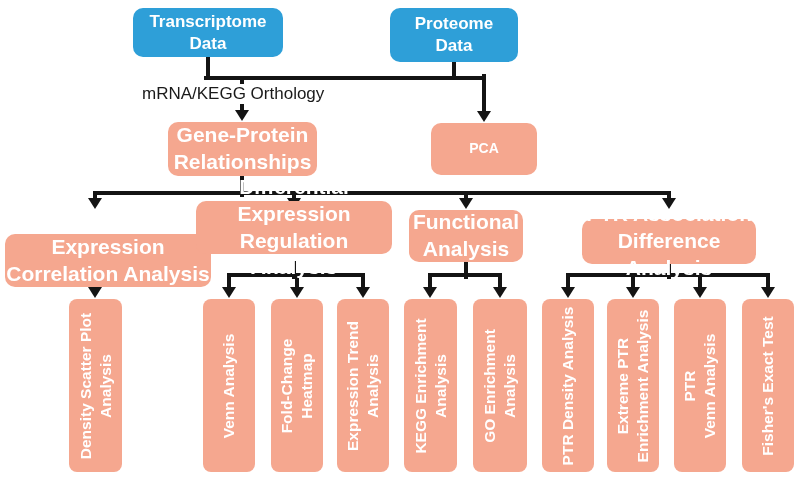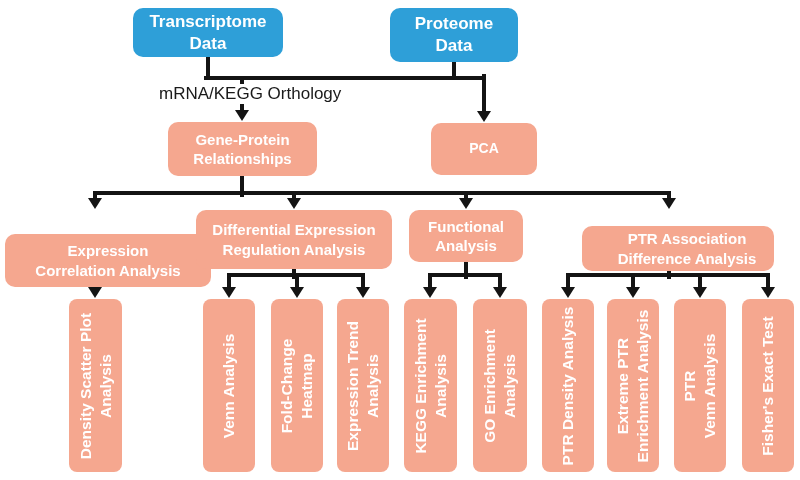--- a/index.html
+++ b/index.html
@@ -16,43 +16,43 @@
   }
   .connectors{position:absolute;left:0;top:0;width:800px;height:480px;}
   .ln{stroke:var(--line-black);stroke-width:4;fill:none;stroke-linecap:square;}
   .tri{fill:var(--line-black);stroke:none;}
   .node{
     position:absolute;display:flex;align-items:center;justify-content:center;
     text-align:center;color:var(--text-white);font-weight:bold;
     white-space:pre-line;line-height:1.28;border-radius:10px;
   }
   .blue{background:var(--node-blue);font-size:17px;}
-  .salmon{background:var(--node-salmon);font-size:15px;}
+  .salmon{background:var(--node-salmon);font-size:21px;}
   .node-v{
     position:absolute;background:var(--node-salmon);border-radius:8px;
   }
   .vlabel{
     position:absolute;top:50%;left:50%;width:172px;
     transform:translate(-50%,-50%) rotate(-90deg);
     text-align:center;color:var(--text-white);font-weight:bold;
     font-size:15.5px;line-height:1.3;white-space:pre-line;
   }
   .edge-label{
-    position:absolute;left:156px;top:84px;background:var(--bg);
+    position:absolute;left:139px;top:84px;background:var(--bg);
     color:#1a1a1a;font-size:17px;padding:0 3px;white-space:nowrap;text-align:right;
   }
   
   #n-transcriptome{left:133px;top:8px;width:150px;height:49px;}
   #n-proteome{left:390px;top:8px;width:128px;height:54px;}
   #n-gene-protein{left:168px;top:122px;width:149px;height:54px;}
   #n-pca{left:431px;top:123px;width:106px;height:52px;font-size:14px;}
   #n-expression-correlation{left:5px;top:210px;width:206px;height:53px;margin-top:24px;}
-  #n-differential-expression{left:196px;top:210px;width:196px;height:59px;}
+  #n-differential-expression{left:196px;top:201px;width:196px;height:53px;}
   #n-functional{left:409px;top:210px;width:114px;height:52px;}
-  #n-ptr-association{left:582px;top:226px;width:174px;height:45px;padding-left:18px;}
+  #n-ptr-association{left:582px;top:219px;width:174px;height:45px;}
   #n-density-scatter{left:69px;top:299px;width:53px;height:173px;}
   #n-venn{left:203px;top:299px;width:52px;height:173px;}
   #n-fold-change{left:271px;top:299px;width:52px;height:173px;}
   #n-expression-trend{left:337px;top:299px;width:52px;height:173px;}
   #n-kegg-enrichment{left:404px;top:299px;width:53px;height:173px;}
   #n-go-enrichment{left:473px;top:299px;width:54px;height:173px;}
   #n-ptr-density{left:542px;top:299px;width:52px;height:173px;}
   #n-extreme-ptr{left:607px;top:299px;width:52px;height:173px;}
   #n-ptr-venn{left:674px;top:299px;width:52px;height:173px;}
   #n-fishers{left:742px;top:299px;width:52px;height:173px;}

